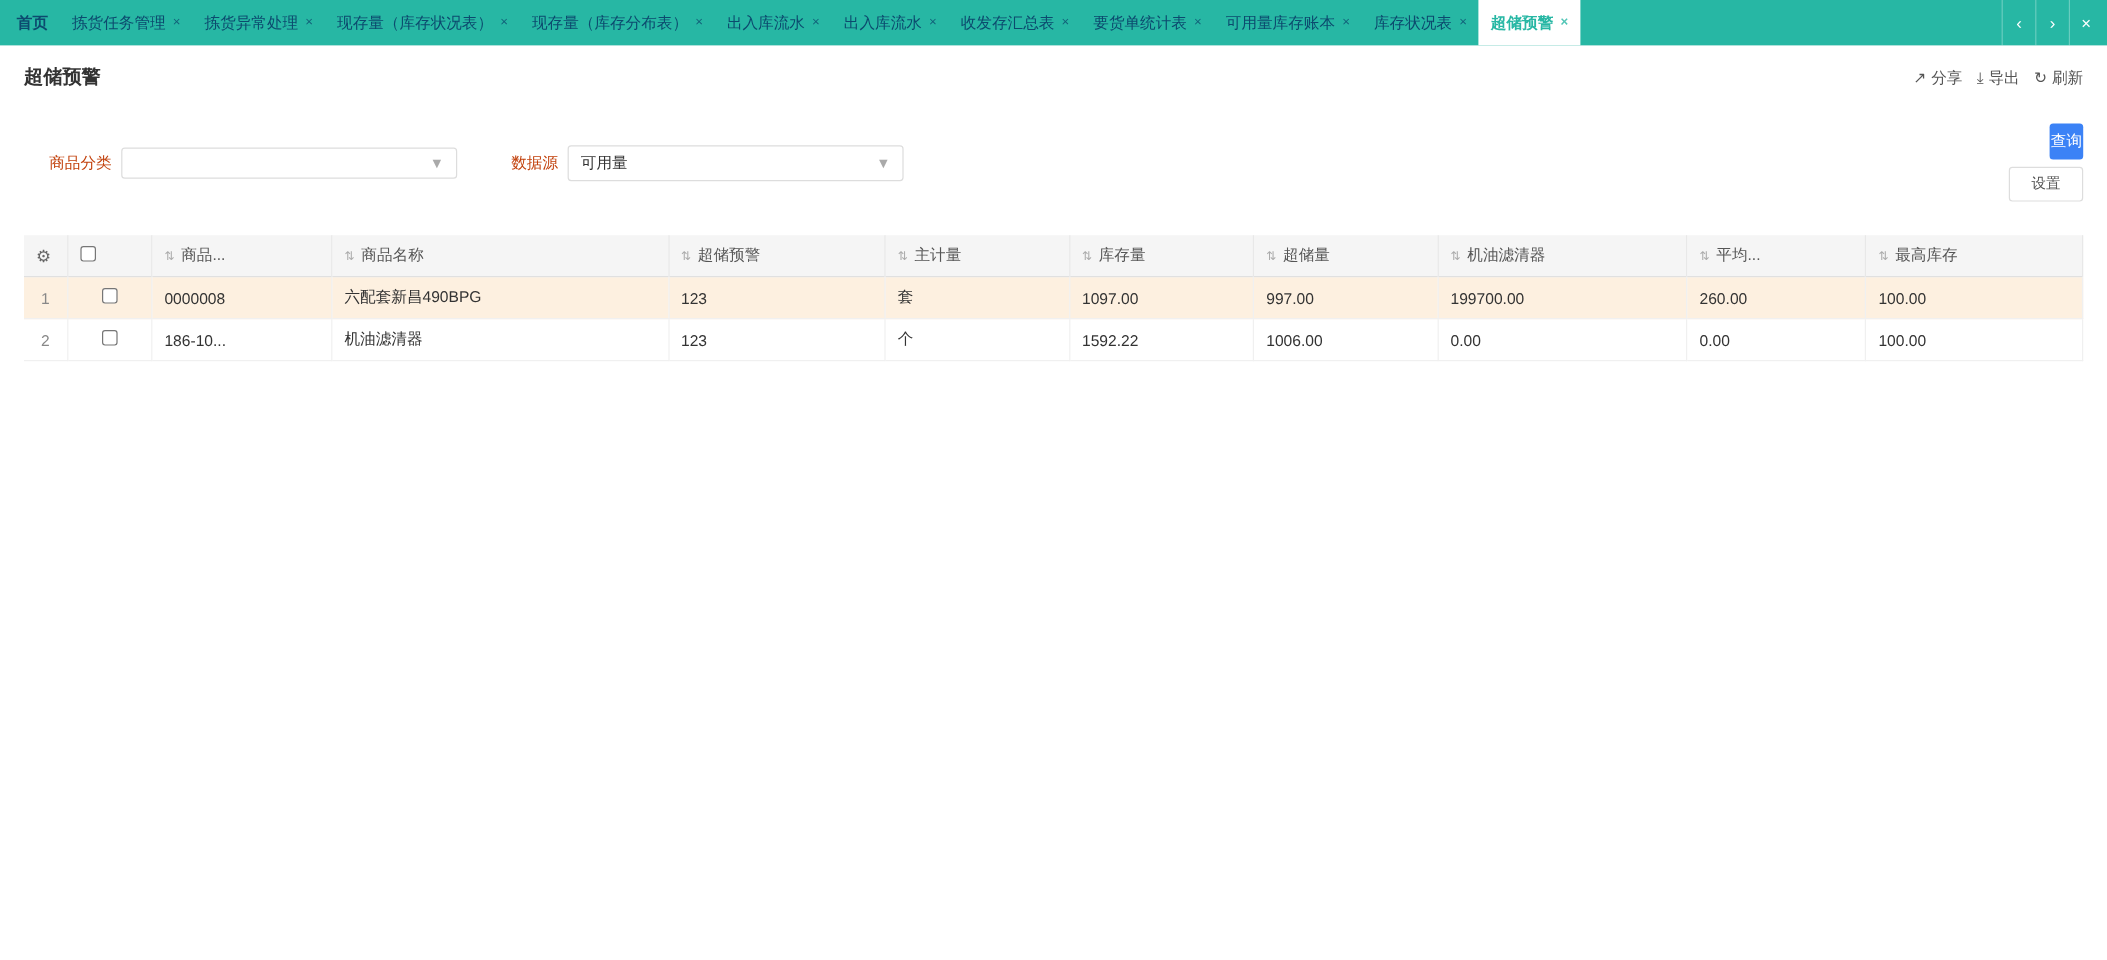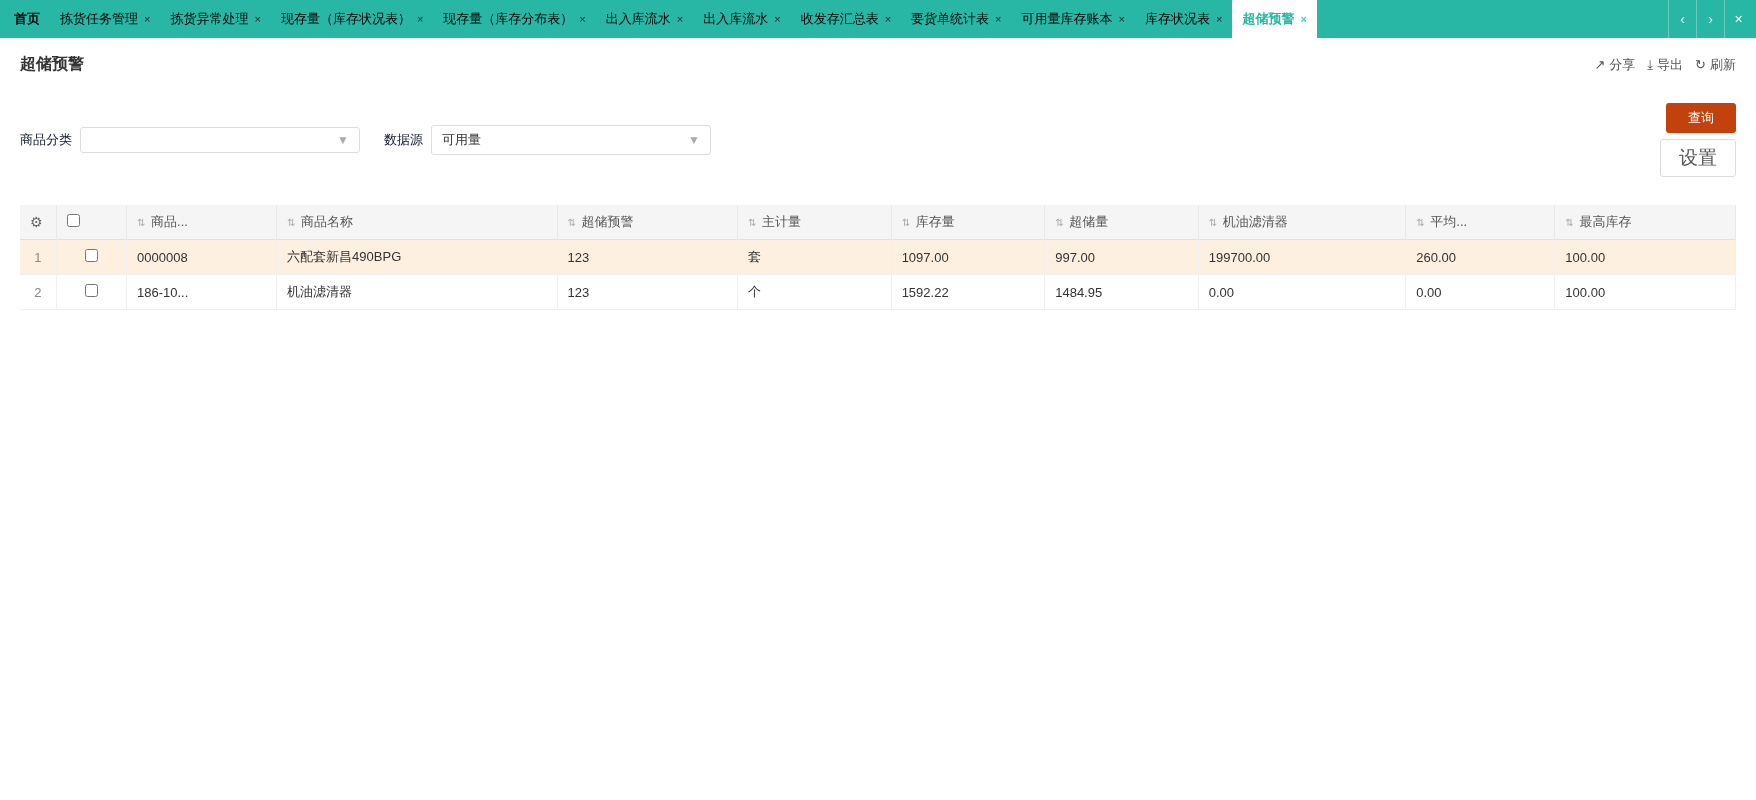--- a/index.html
+++ b/index.html
@@ -12,21 +12,21 @@
       background: #27b7a4;
       height: 38px;
       padding: 0 4px;
       overflow: hidden;
     }
     .topbar-item {
       display: flex;
       align-items: center;
       padding: 0 10px;
       height: 38px;
-      color: #000000;
+      color: #0c4a6e;
       font-size: 13px;
       cursor: pointer;
       white-space: nowrap;
       flex-shrink: 0;
     }
     .topbar-item.active { background: #fff; color: #27b7a4; font-weight: bold; }
     .topbar-item .close-btn {
       margin-left: 6px;
       font-size: 11px;
       opacity: 0.8;
@@ -92,58 +92,59 @@
       gap: 24px;
       margin-bottom: 16px;
       padding: 12px 0;
     }
     .filter-item {
       display: flex;
       align-items: center;
       gap: 8px;
     }
     .filter-label {
-      color: #0f172a;
+      color: #c2410c;
       white-space: nowrap;
       font-size: 13px;
+      margin-left: 21px;
     }
     .filter-select {
       display: flex;
       align-items: center;
       border: 1px solid #ddd;
       border-radius: 3px;
       padding: 5px 10px;
       background: #fff;
       cursor: pointer;
       min-width: 280px;
       justify-content: space-between;
       font-size: 13px;
       color: #333;
     }
     .filter-select .arrow { color: #aaa; font-size: 12px; }
 
     .btn-query {
-      background: #c2410c;
+      background: #3b82f6;
       color: #fff;
       border: none;
       border-radius: 3px;
-      padding: 6px 22px;
+      padding: 6px 1px;
       cursor: pointer;
       font-size: 13px;
       margin-left: auto;
     }
 
     .btn-settings {
       background: #fff;
       color: #555;
       border: 1px solid #ddd;
       border-radius: 3px;
       padding: 5px 18px;
       cursor: pointer;
-      font-size: 19px;
+      font-size: 12px;
     }
 
     .filter-actions {
       display: flex;
       flex-direction: column;
       gap: 6px;
       margin-left: auto;
     }
 
     
@@ -353,21 +354,21 @@
         <tr>
       <td class="row-num">2</td>
       <td class="checkbox-cell">
         <input type="checkbox" style="">
       </td>
       <td>186-10...</td>
       <td>机油滤清器</td>
       <td>123</td>
       <td>个</td>
       <td>1592.22</td>
-      <td>1484.95</td>
+      <td>1006.00</td>
       <td>0.00</td>
       <td>0.00</td>
       <td>100.00</td>
     </tr>
       </tbody>
   </table>
 
 </div>
 
 </body></html>

